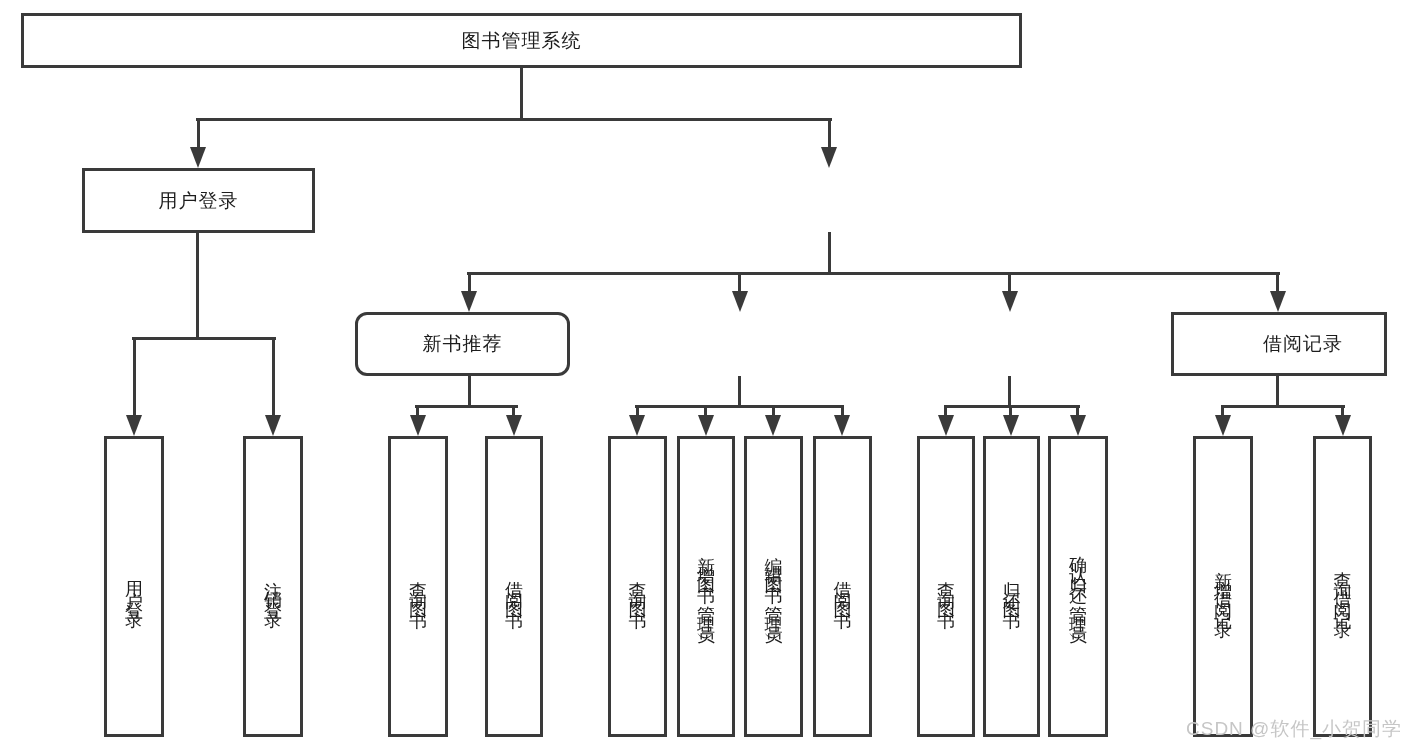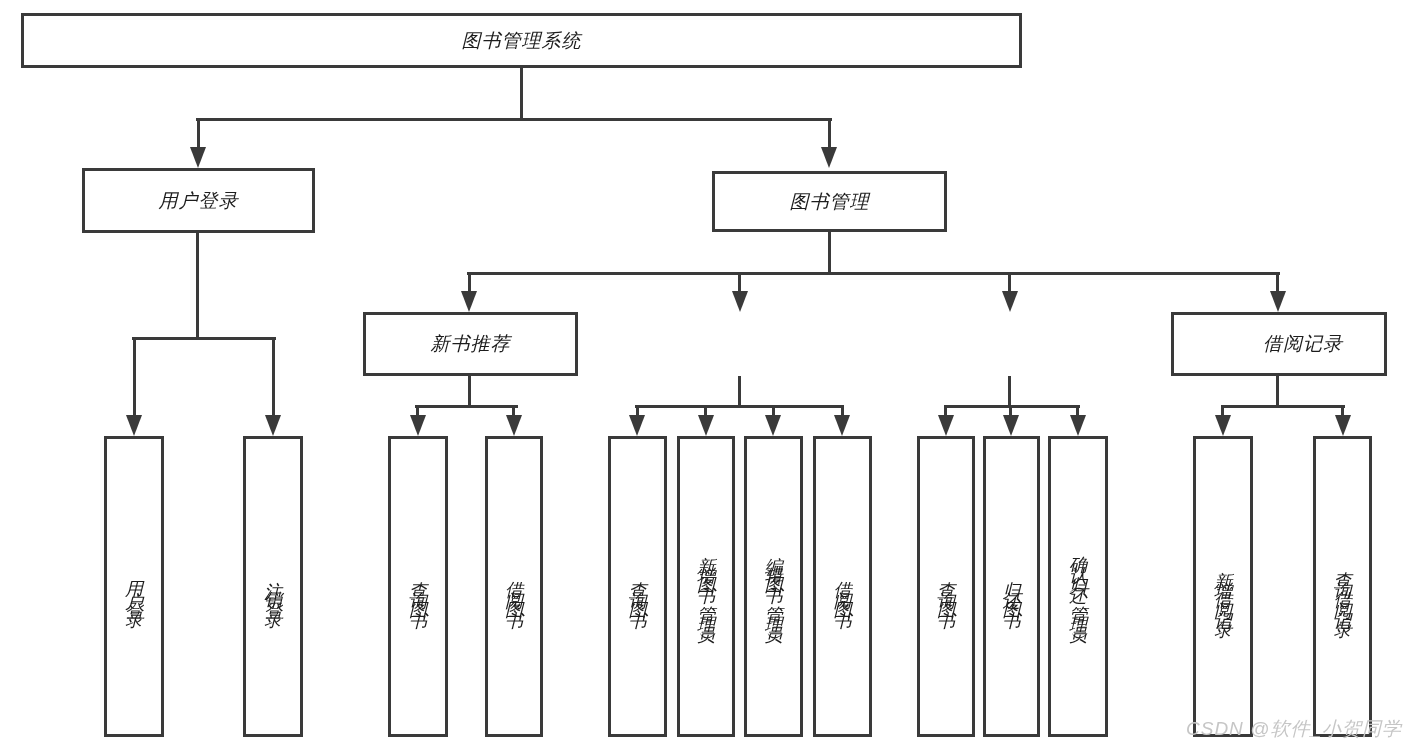--- a/index.html
+++ b/index.html
@@ -6,21 +6,20 @@
     --line:#3a3a3a;
     --text:#1d1d1d;
   }
   html,body{margin:0;padding:0;background:#fff;}
   #canvas{
     position:relative;
     width:1405px;height:747px;
     background:#fff;
     overflow:hidden;
     font-family:"Liberation Sans","DejaVu Sans",sans-serif;
-    font-style:italic;
   }
   .hbox{
     position:absolute;
     box-sizing:border-box;
     border:3px solid var(--line);
     background:#fff;
     display:flex;align-items:center;justify-content:center;
     font-size:19px;color:var(--text);
     letter-spacing:1px;
     z-index:2;
@@ -64,41 +63,40 @@
   <div class="hbox" style="left:21px;top:13px;width:1001px;height:55px;">图书管理系统</div>
 
   <div class="vline" style="left:520px;top:66px;height:55px;"></div>
   <div class="hline" style="left:196px;top:118px;width:636px;"></div>
   <div class="vline" style="left:197px;top:118px;height:31px;"></div>
   <div class="arrow" style="left:190px;top:147px;"></div>
   <div class="vline" style="left:828px;top:118px;height:31px;"></div>
   <div class="arrow" style="left:821px;top:147px;"></div>
 
   <div class="hbox" style="left:82px;top:168px;width:233px;height:65px;">用户登录</div>
-  <div class="hbox" style="left:712px;top:171px;width:235px;height:61px;">图书管理</div>
 
   <div class="vline" style="left:196px;top:233px;height:107px;"></div>
   <div class="hline" style="left:132px;top:337px;width:144px;"></div>
   <div class="vline" style="left:133px;top:337px;height:80px;"></div>
   <div class="arrow" style="left:126px;top:415px;"></div>
   <div class="vline" style="left:272px;top:337px;height:80px;"></div>
   <div class="arrow" style="left:265px;top:415px;"></div>
 
   <div class="vline" style="left:828px;top:232px;height:43px;"></div>
   <div class="hline" style="left:467px;top:272px;width:813px;"></div>
   <div class="vline" style="left:468px;top:272px;height:21px;"></div>
   <div class="arrow" style="left:461px;top:291px;"></div>
   <div class="vline" style="left:738px;top:272px;height:21px;"></div>
   <div class="arrow" style="left:732px;top:291px;"></div>
   <div class="vline" style="left:1008px;top:272px;height:21px;"></div>
   <div class="arrow" style="left:1002px;top:291px;"></div>
   <div class="vline" style="left:1276px;top:272px;height:21px;"></div>
   <div class="arrow" style="left:1270px;top:291px;"></div>
 
-  <div class="hbox" style="left:363px;top:312px;width:215px;height:64px;">新书推荐</div>
+  <div class="hbox" style="left:355px;top:312px;width:215px;height:64px;border-radius:12px;">新书推荐</div>
   <div class="hbox" style="left:1171px;top:312px;width:216px;height:64px;padding-left:48px;">借阅记录</div>
 
   <div class="vline" style="left:468px;top:376px;height:32px;"></div>
   <div class="hline" style="left:415px;top:405px;width:103px;"></div>
   <div class="vline" style="left:416px;top:405px;height:12px;"></div>
   <div class="arrow" style="left:410px;top:415px;"></div>
   <div class="vline" style="left:512px;top:405px;height:12px;"></div>
   <div class="arrow" style="left:506px;top:415px;"></div>
 
   <div class="vline" style="left:738px;top:376px;height:32px;"></div>

